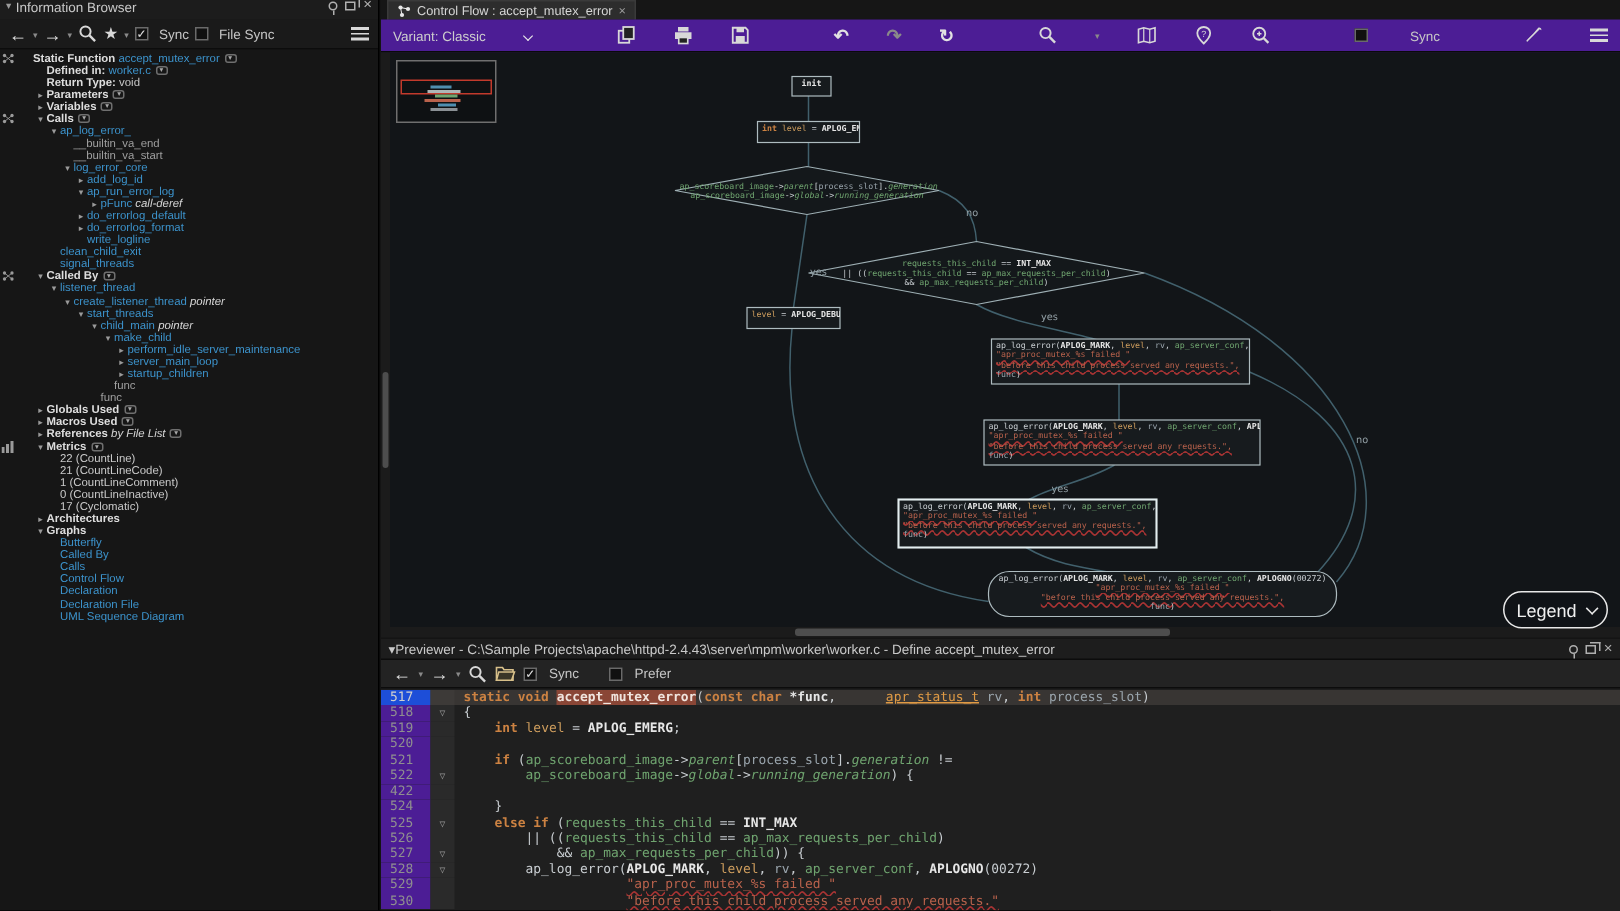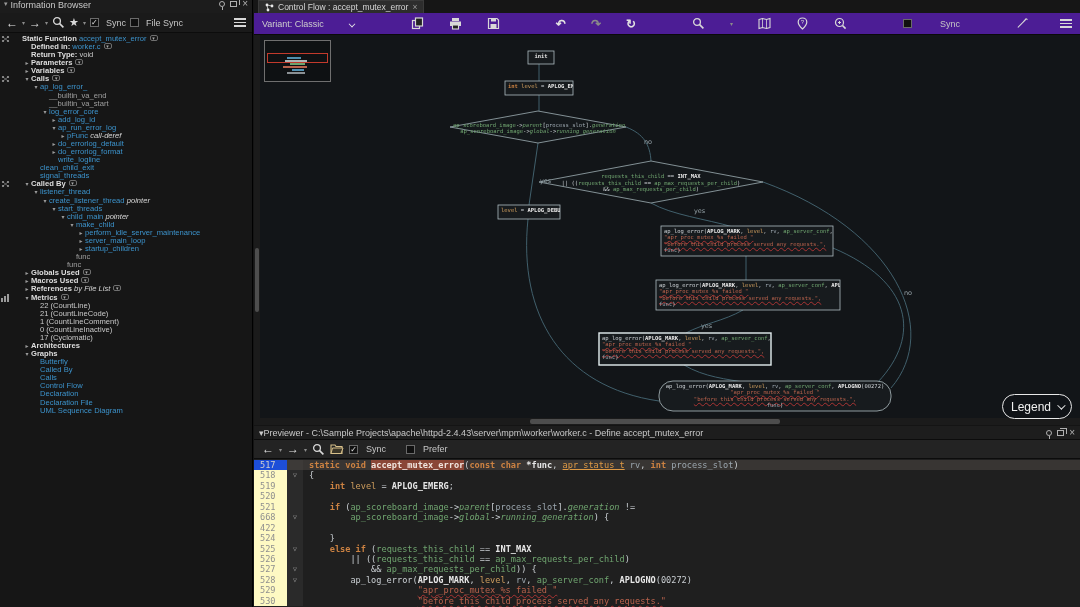--- a/index.html
+++ b/index.html
@@ -53,41 +53,41 @@
   .glabel { position:absolute; font-size:6.5px; color:#93a0a6; font-family:"DejaVu Sans", sans-serif; }
   .tk-kw { color:#cc8242; font-weight:bold; }
   .tk-mac { color:#e6e6e6; font-weight:bold; }
   .tk-gid { color:#6fa46f; }
   .tk-mem { color:#6fa46f; font-style:italic; }
   .tk-var { color:#cf9e5e; }
   .tk-id  { color:#9aa5ad; }
   .tk-str { color:#b9624c; text-decoration:underline wavy #a33; text-decoration-thickness:0.5px; }
   .tk-com { color:#a8885c; font-style:italic; }
   .tk-pln { color:#c9ced2; }
-  .tk-lnk { color:#df9a45; text-decoration:underline; }
+  .tk-lnk { color:#df9a45; text-decoration:underline;margin-left:28px; }
   .tk-fnhl { color:#f0e4de; font-weight:bold; background:#8a4636; }
   
   #minimap { position:absolute; left:10px; top:5px; width:67px; height:42px; background:#0e1113; border:1px solid #6f6f6f; }
   #minimap .vp { position:absolute; left:2px; top:12px; width:61px; height:10px; border:1px solid #c23a2c; }
   
   #graph-vscroll { position:absolute; left:254px; top:35px; width:6px; height:383px; background:#1b1b1b; }
   #graph-vscroll .thumb { position:absolute; left:1px; top:213px; width:4px; height:64px; background:#4d4d4d; border-radius:2px; }
   #graph-hscroll { position:absolute; left:254px; top:418px; width:826px; height:7px; background:#1b1b1b; }
   #graph-hscroll .thumb { position:absolute; top:1px; left:276px; width:250px; height:5px; background:#4d4d4d; border-radius:2px; }
   
   #legend-btn { position:absolute; left:1002px; top:394px; width:70px; height:25px; border:1.5px solid #e8e8e8; border-radius:13px; background:#101317; color:#f0f0f0; display:flex; align-items:center; justify-content:center; gap:6px; font-size:12px; }
   .chev { display:inline-block; width:6px; height:6px; border-right:1.5px solid #e8e8e8; border-bottom:1.5px solid #e8e8e8; transform:rotate(45deg) translateY(-2px); }
   
   #previewer { position:absolute; left:254px; top:426px; width:826px; height:181px; background:#1e1e1e; }
   #pv-titlebar { height:14px; display:flex; align-items:center; padding:0 5px; background:#1d1d1d; font-size:9px; color:#c9c9c9; border-bottom:1px solid #0c0c0c; }
   #pv-toolbar { height:19px; display:flex; align-items:center; gap:5px; padding:0 8px; background:#232323; border-bottom:1px solid #0c0c0c; }
   #pv-code { position:absolute; left:0; top:34px; width:826px; height:147px; overflow:hidden; background:#1f1f1f; font-family:"DejaVu Sans Mono", monospace; font-size:8.6px; }
   .code-row { display:flex; height:10.45px; line-height:10.45px; white-space:pre; }
   .code-row.hl { background:#383533; }
-  .gutter { width:33px; padding-left:6px; color:#8f8f8f; background:#fef9c3; flex:none; }
+  .gutter { width:33px; padding-left:6px; color:#8f8f8f; background:#4c1d95; flex:none; }
   .code-row.hl .gutter { background:#1d4ed8; color:#cfcfcf; }
   .foldcol { width:16px; flex:none; background:#2a2a2a; color:#8f8f8f; font-size:6.5px; text-align:center; }
   .code-row.hl .foldcol { background:#3d3a38; }
   .codetext { padding-left:6px; }
 </style>
 </head>
 <body>
 
 <div id="app">
 
@@ -393,21 +393,21 @@
       <span style="width:10px;"></span>
       <span class="chk"></span>
       <span class="chk-label">Prefer</span>
     </div>
     <div id="pv-code">
         <div class="code-row hl"><span class="gutter">517</span><span class="foldcol"></span><span class="codetext"><span class="tk-kw">static void </span><span class="tk-fnhl">accept_mutex_error</span><span class="tk-pln">(</span><span class="tk-kw">const char </span><span class="tk-mac">*func</span><span class="tk-pln">, </span><span class="tk-lnk">apr_status_t</span><span class="tk-pln"> </span><span class="tk-id">rv</span><span class="tk-pln">, </span><span class="tk-kw">int </span><span class="tk-id">process_slot</span><span class="tk-pln">)</span></span></div>
         <div class="code-row"><span class="gutter">518</span><span class="foldcol">▽</span><span class="codetext"><span class="tk-pln">{</span></span></div>
         <div class="code-row"><span class="gutter">519</span><span class="foldcol"></span><span class="codetext"><span class="tk-pln">    </span><span class="tk-kw">int </span><span class="tk-var">level</span><span class="tk-pln"> = </span><span class="tk-mac">APLOG_EMERG</span><span class="tk-pln">;</span></span></div>
         <div class="code-row"><span class="gutter">520</span><span class="foldcol"></span><span class="codetext"></span></div>
         <div class="code-row"><span class="gutter">521</span><span class="foldcol"></span><span class="codetext"><span class="tk-pln">    </span><span class="tk-kw">if </span><span class="tk-pln">(</span><span class="tk-gid">ap_scoreboard_image</span><span class="tk-pln">-&gt;</span><span class="tk-mem">parent</span><span class="tk-pln">[</span><span class="tk-id">process_slot</span><span class="tk-pln">].</span><span class="tk-mem">generation</span><span class="tk-pln"> !=</span></span></div>
-        <div class="code-row"><span class="gutter">668</span><span class="foldcol">▽</span><span class="codetext"><span class="tk-pln">        </span><span class="tk-gid">ap_scoreboard_image</span><span class="tk-pln">-&gt;</span><span class="tk-mem">global</span><span class="tk-pln">-&gt;</span><span class="tk-mem">running_generation</span><span class="tk-pln">) {</span></span></div>
+        <div class="code-row"><span class="gutter">522</span><span class="foldcol">▽</span><span class="codetext"><span class="tk-pln">        </span><span class="tk-gid">ap_scoreboard_image</span><span class="tk-pln">-&gt;</span><span class="tk-mem">global</span><span class="tk-pln">-&gt;</span><span class="tk-mem">running_generation</span><span class="tk-pln">) {</span></span></div>
         <div class="code-row"><span class="gutter">422</span><span class="foldcol"></span></div>
         <div class="code-row"><span class="gutter">524</span><span class="foldcol"></span><span class="codetext"><span class="tk-pln">    }</span></span></div>
         <div class="code-row"><span class="gutter">525</span><span class="foldcol">▽</span><span class="codetext"><span class="tk-pln">    </span><span class="tk-kw">else if </span><span class="tk-pln">(</span><span class="tk-gid">requests_this_child</span><span class="tk-pln"> == </span><span class="tk-mac">INT_MAX</span></span></div>
         <div class="code-row"><span class="gutter">526</span><span class="foldcol"></span><span class="codetext"><span class="tk-pln">        || ((</span><span class="tk-gid">requests_this_child</span><span class="tk-pln"> == </span><span class="tk-gid">ap_max_requests_per_child</span><span class="tk-pln">)</span></span></div>
         <div class="code-row"><span class="gutter">527</span><span class="foldcol">▽</span><span class="codetext"><span class="tk-pln">            &amp;&amp; </span><span class="tk-gid">ap_max_requests_per_child</span><span class="tk-pln">)) {</span></span></div>
         <div class="code-row"><span class="gutter">528</span><span class="foldcol">▽</span><span class="codetext"><span class="tk-pln">        ap_log_error(</span><span class="tk-mac">APLOG_MARK</span><span class="tk-pln">, </span><span class="tk-var">level</span><span class="tk-pln">, </span><span class="tk-id">rv</span><span class="tk-pln">, </span><span class="tk-gid">ap_server_conf</span><span class="tk-pln">, </span><span class="tk-mac">APLOGNO</span><span class="tk-pln">(00272)</span></span></div>
         <div class="code-row"><span class="gutter">529</span><span class="foldcol"></span><span class="codetext"><span class="tk-pln">                     </span><span class="tk-str">"apr_proc_mutex_%s failed "</span></span></div>
         <div class="code-row"><span class="gutter">530</span><span class="foldcol"></span><span class="codetext"><span class="tk-pln">                     </span><span class="tk-str">"before this child process served any requests."</span></span></div>
       </div>
   </div>

